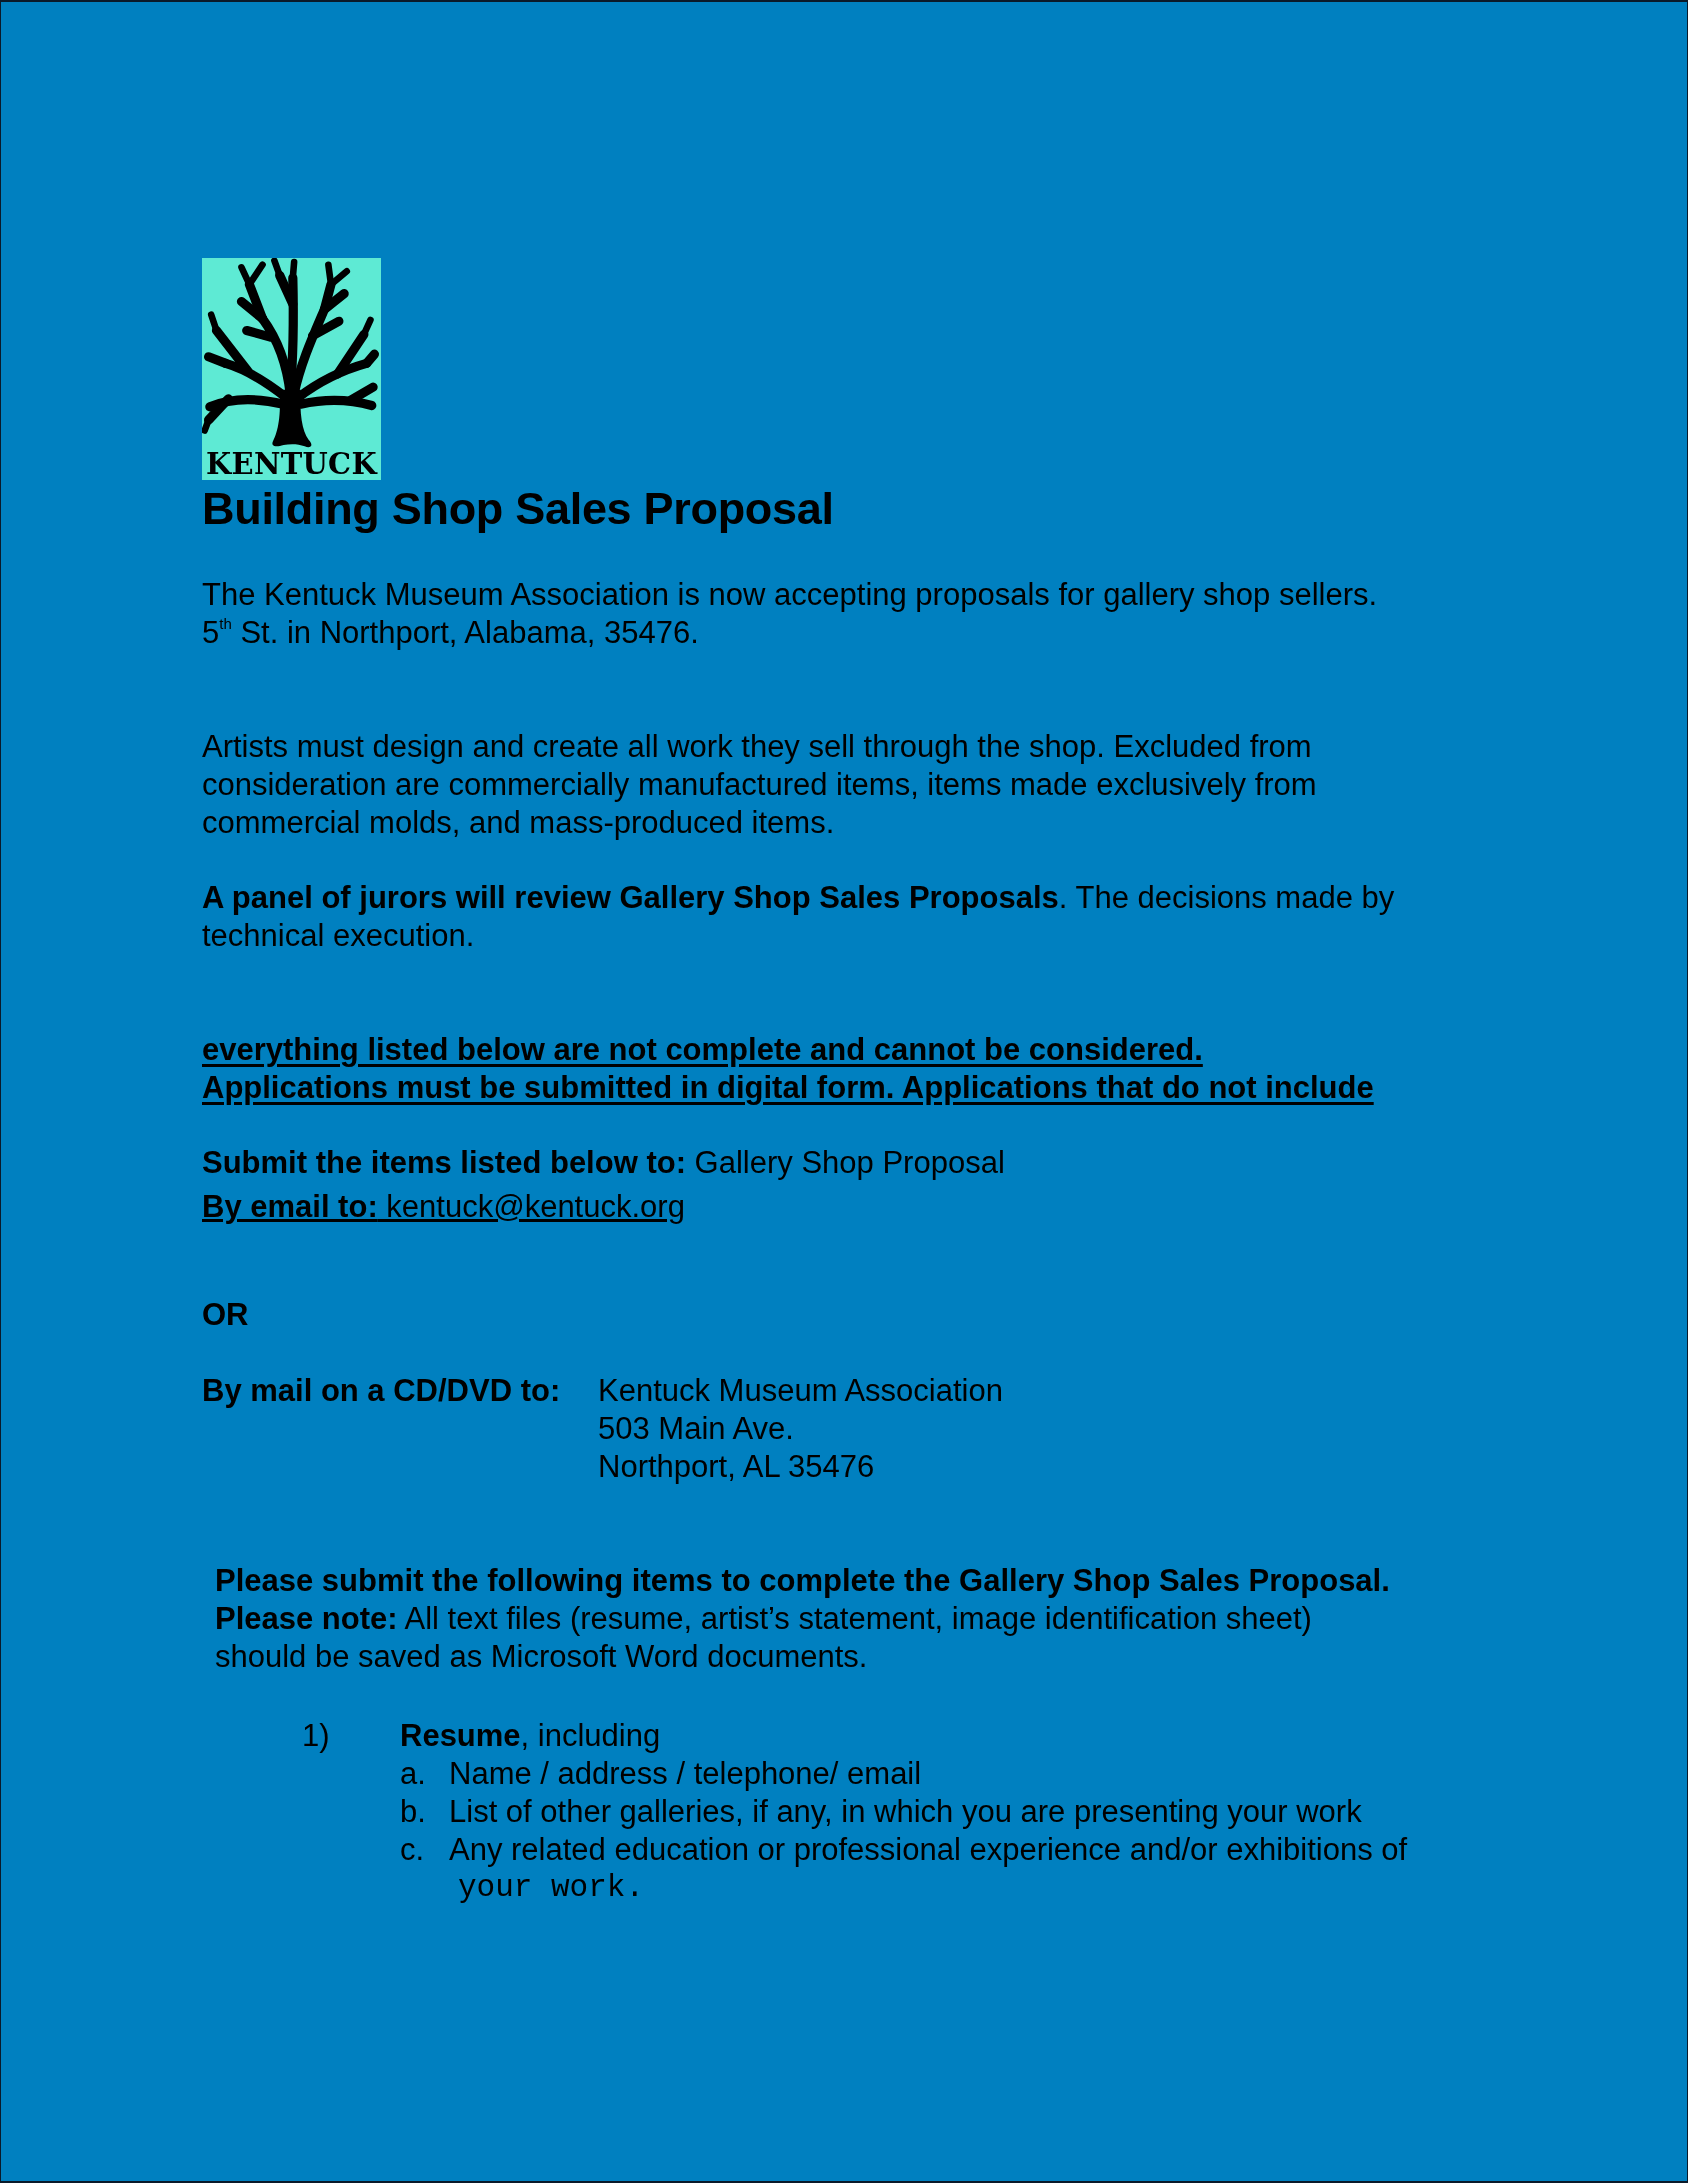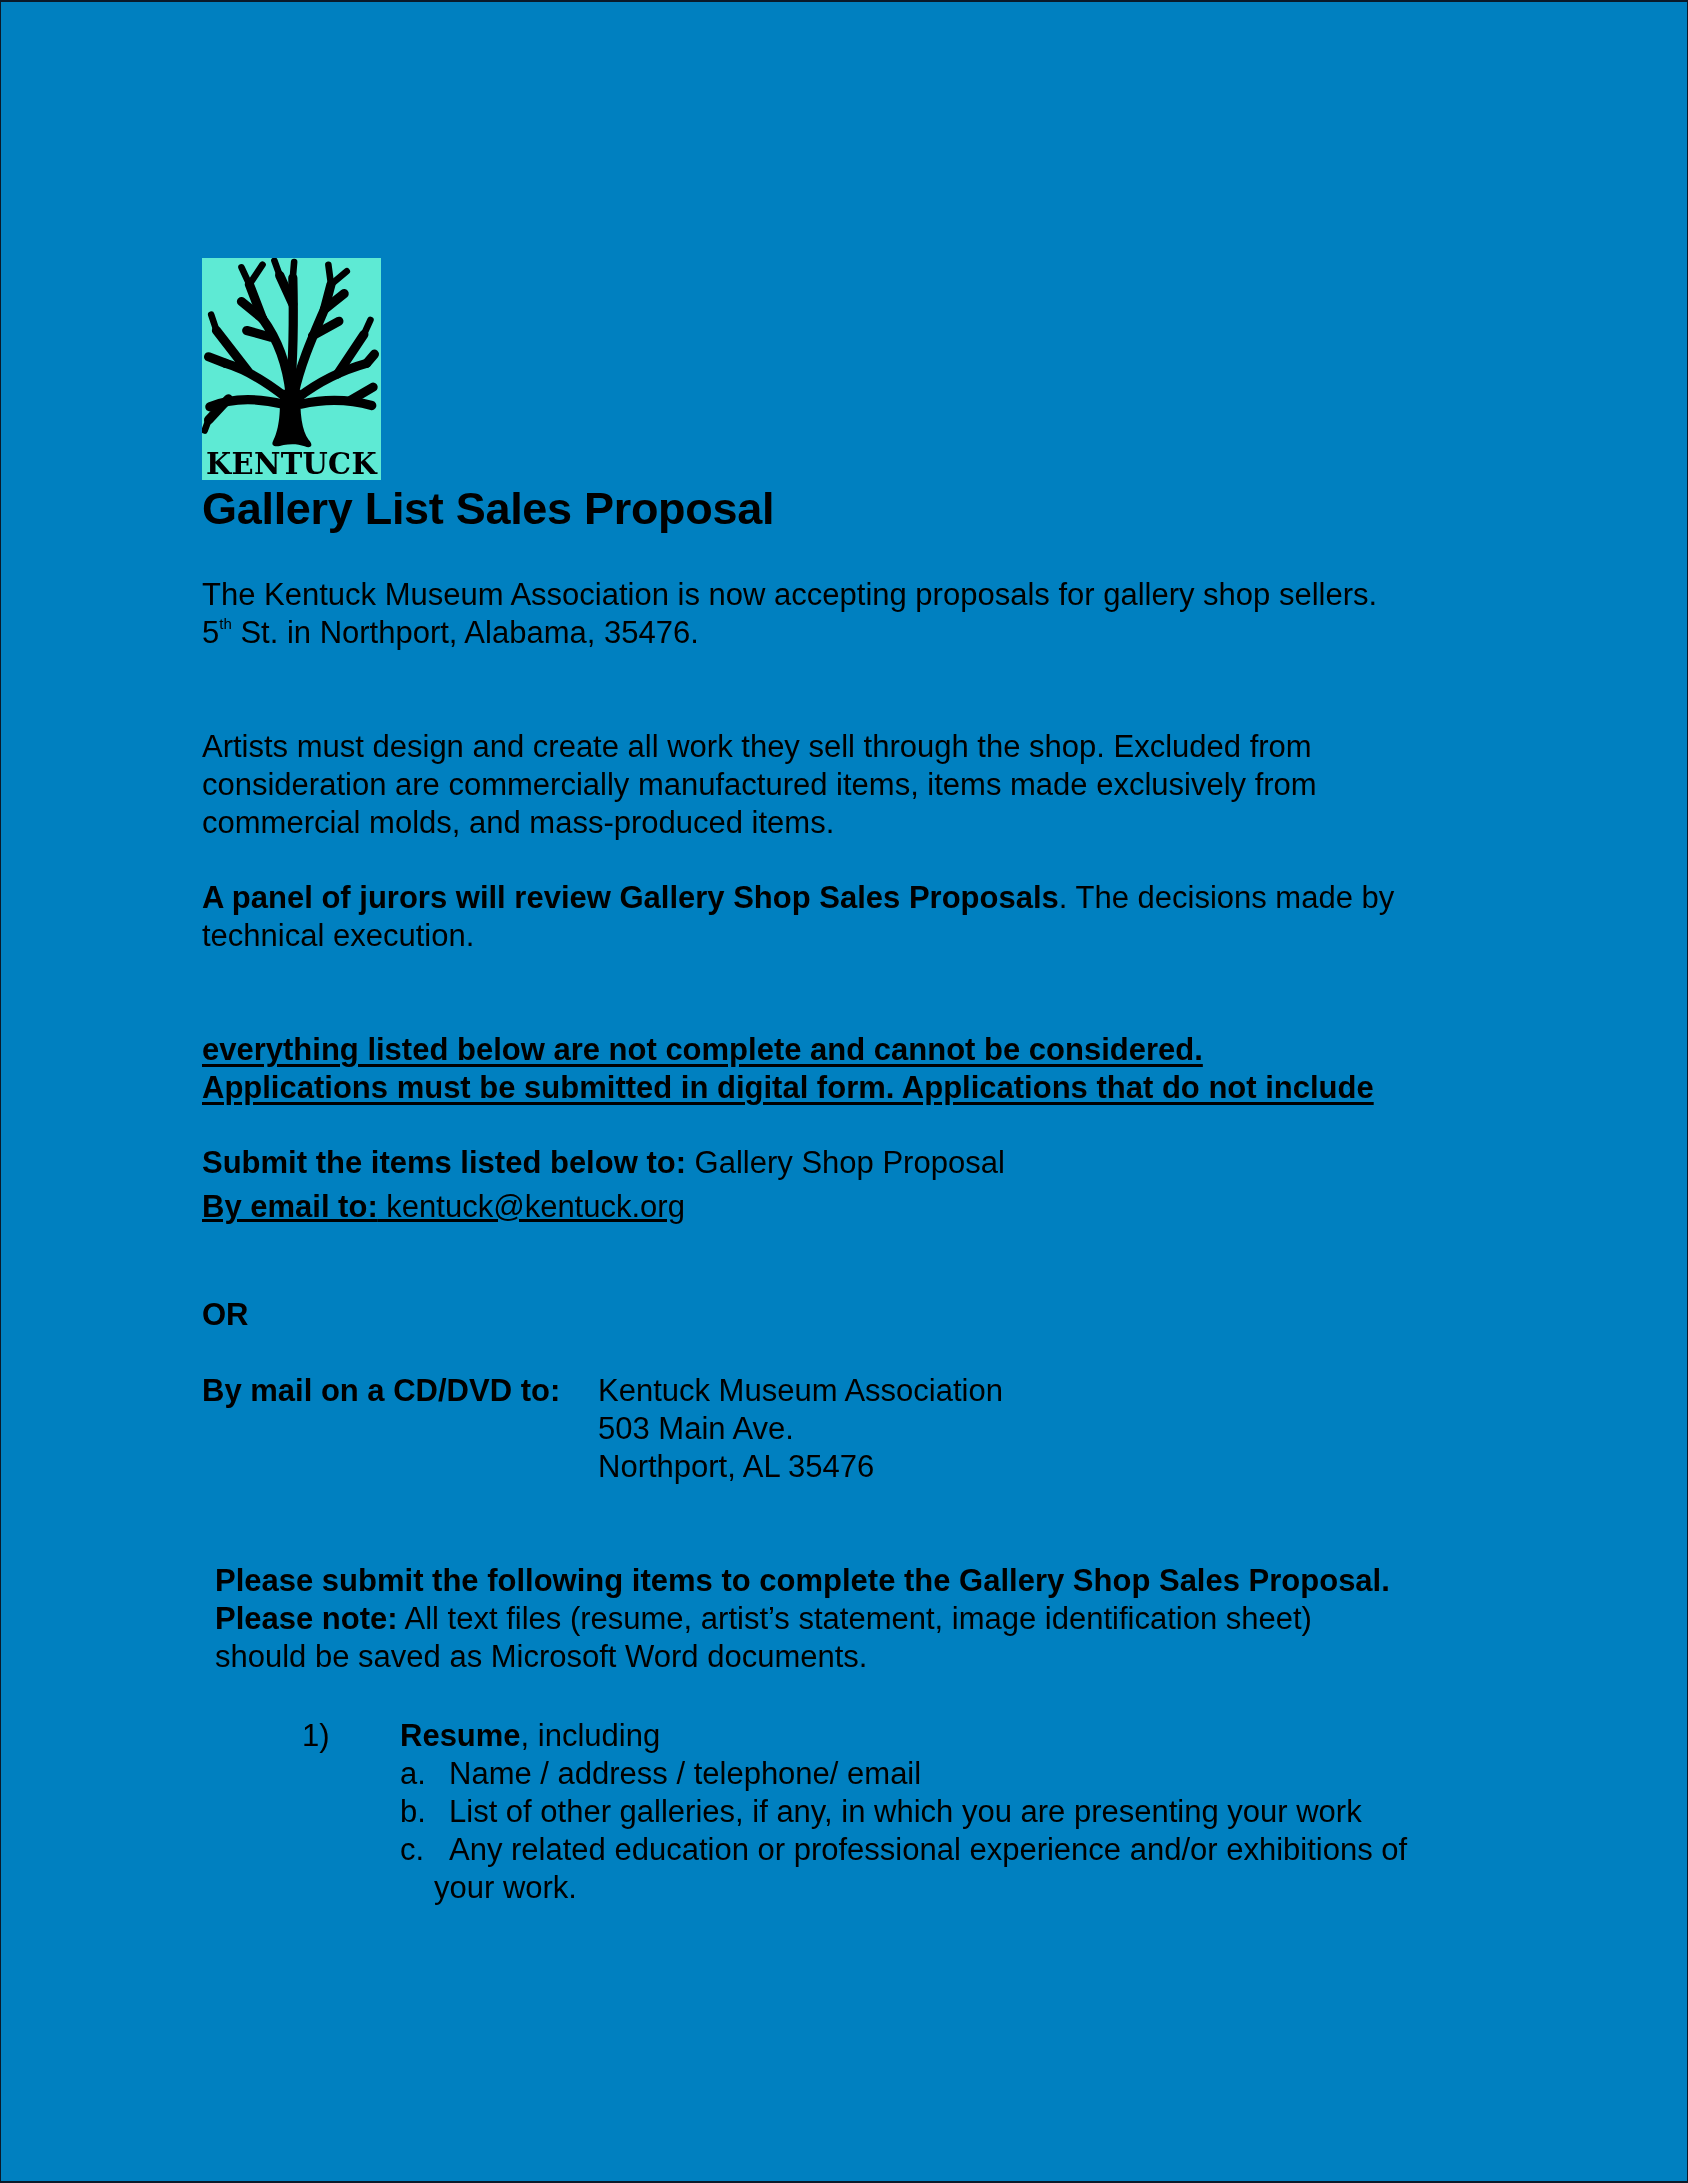--- a/index.html
+++ b/index.html
@@ -62,21 +62,21 @@
     vertical-align: super;
   }
   .addr-label { display: inline-block; width: 396px; }
   .addr-line { padding-left: 396px; }
   .note-block { left: 215px; }
   .list { position: absolute; left: 0; top: 1717px; width: 1689px; font-size: 31px; line-height: 38px; white-space: nowrap; }
   .list-num { position: absolute; left: 302px; }
   .list-head { position: absolute; left: 400px; }
   .sub-item { position: absolute; left: 400px; }
   .sub-letter { display: inline-block; width: 49px; }
-  .sub-cont { position: absolute; left: 434px; }
+  .sub-cont { position: absolute; left: 458px; font-family: Liberation Mono, monospace; }
 </style>
 </head>
 <body>
 
 <div class="page"></div>
 
 <div class="logo">
   <svg width="179" height="222" viewBox="0 0 272 337">
     <g fill="#000" stroke="#000" stroke-linecap="round" stroke-linejoin="round" fill-rule="nonzero">
 
@@ -113,21 +113,21 @@
         <path d="M196 40 L220 20"></path>
         <path d="M22 110 L14 86"></path>
         <path d="M246 116 L256 94"></path>
         <path d="M10 246 L4 262"></path>
       </g>
     </g>
     <text x="136" y="328" text-anchor="middle" font-family="'DejaVu Serif', serif" font-weight="bold" font-size="44" fill="#000" letter-spacing="0.5">KENTUCK</text>
   </svg>
 </div>
 
-<div class="title">Gallery List Sales Proposal</div>
+<div class="title">Building Shop Sales Proposal</div>
 
 <div class="block" style="top:576px;">
   <p>The Kentuck Museum Association is now accepting proposals for gallery shop sellers.</p>
   <p><span>5</span><sup>th</sup><span> St. in Northport, Alabama, 35476.</span></p>
 </div>
 
 <div class="block" style="top:728px;">
   <p>Artists must design and create all work they sell through the shop. Excluded from</p>
   <p>consideration are commercially manufactured items, items made exclusively from</p>
   <p>commercial molds, and mass-produced items.</p>

